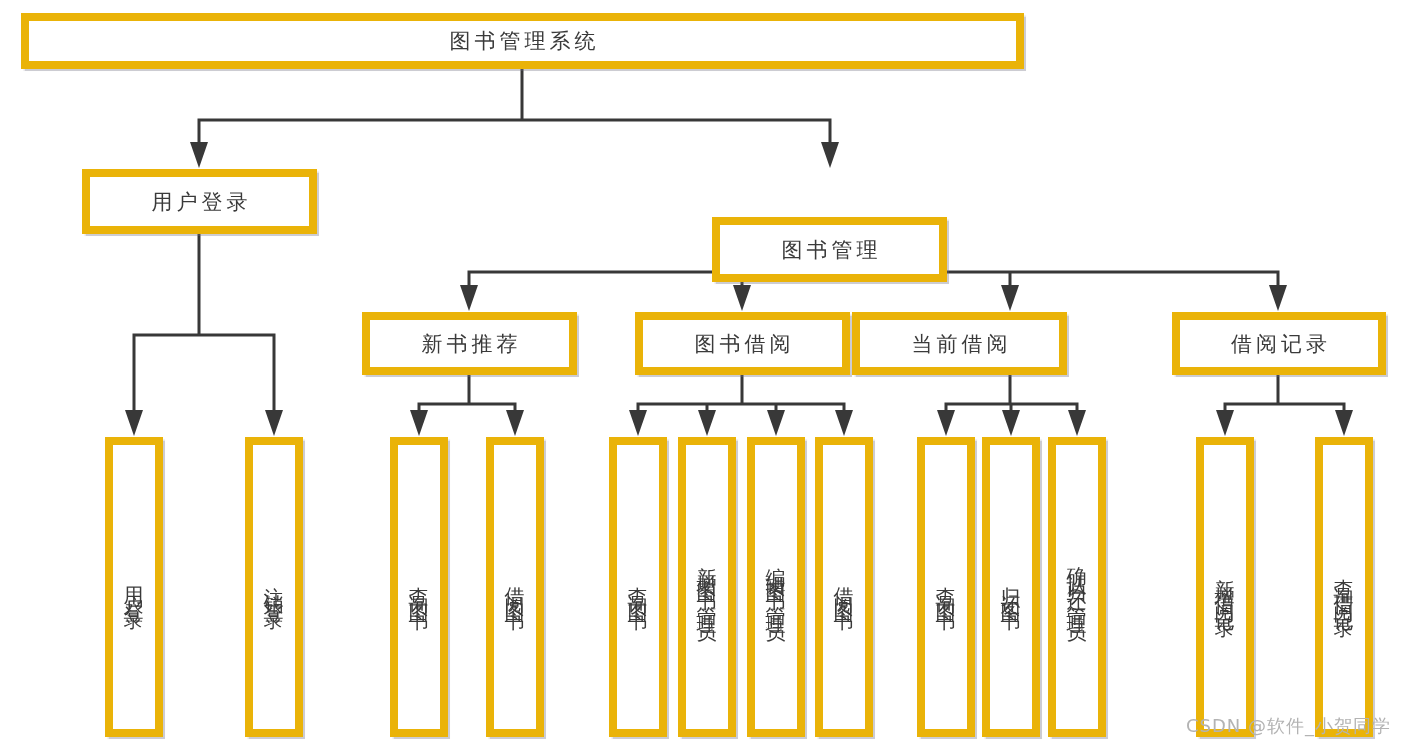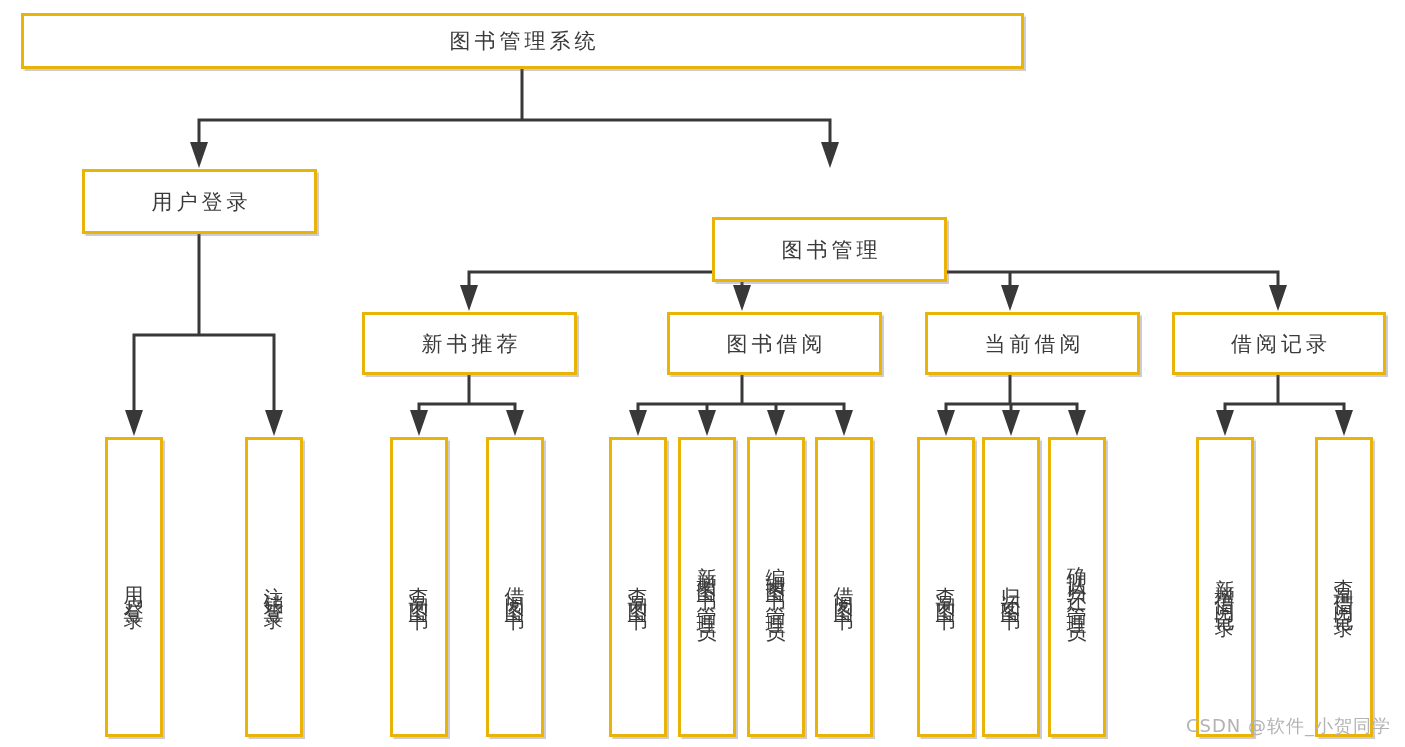--- a/index.html
+++ b/index.html
@@ -13,21 +13,21 @@
   }
   #connectors {
     position: absolute;
     left: 0; top: 0;
     width: 1405px; height: 747px;
     z-index: 1;
   }
   .node {
     position: absolute;
     box-sizing: border-box;
-    border: 3px solid #eab308;
+    border: 8px solid #eab308;
     background: #ffffff;
     display: flex;
     align-items: center;
     justify-content: center;
     color: #3a3a3a;
     font-size: 21px;
     letter-spacing: 4px;
     text-indent: 4px;
     box-shadow: 1.5px 1.5px 1px rgba(110,110,125,0.35);
     z-index: 2;
@@ -95,22 +95,22 @@
       <polygon points="1335,410 1353,410 1344,436"></polygon>
     </g>
   </svg>
 
   <div class="node" style="left:21px; top:13px; width:1003px; height:56px;">图书管理系统</div>
 
   <div class="node" style="left:82px; top:169px; width:235px; height:65px;">用户登录</div>
   <div class="node" style="left:712px; top:169px; width:235px; height:65px;margin-top:48px;">图书管理</div>
 
   <div class="node" style="left:362px; top:312px; width:215px; height:63px;">新书推荐</div>
-  <div class="node" style="left:635px; top:312px; width:215px; height:63px;margin-left:32px;">图书借阅</div>
-  <div class="node" style="left:925px; top:312px; width:215px; height:63px;">当前借阅</div>
+  <div class="node" style="left:635px; top:312px; width:215px; height:63px;">图书借阅</div>
+  <div class="node" style="left:852px; top:312px; width:215px; height:63px;">当前借阅</div>
   <div class="node" style="left:1172px; top:312px; width:214px; height:63px;">借阅记录</div>
 
   <div class="node vert" style="left:105px;">
     <span class="vtext">用户登录</span>
   </div>
   <div class="node vert" style="left:245px;">
     <span class="vtext">注销登录</span>
   </div>
 
   <div class="node vert" style="left:390px;">

